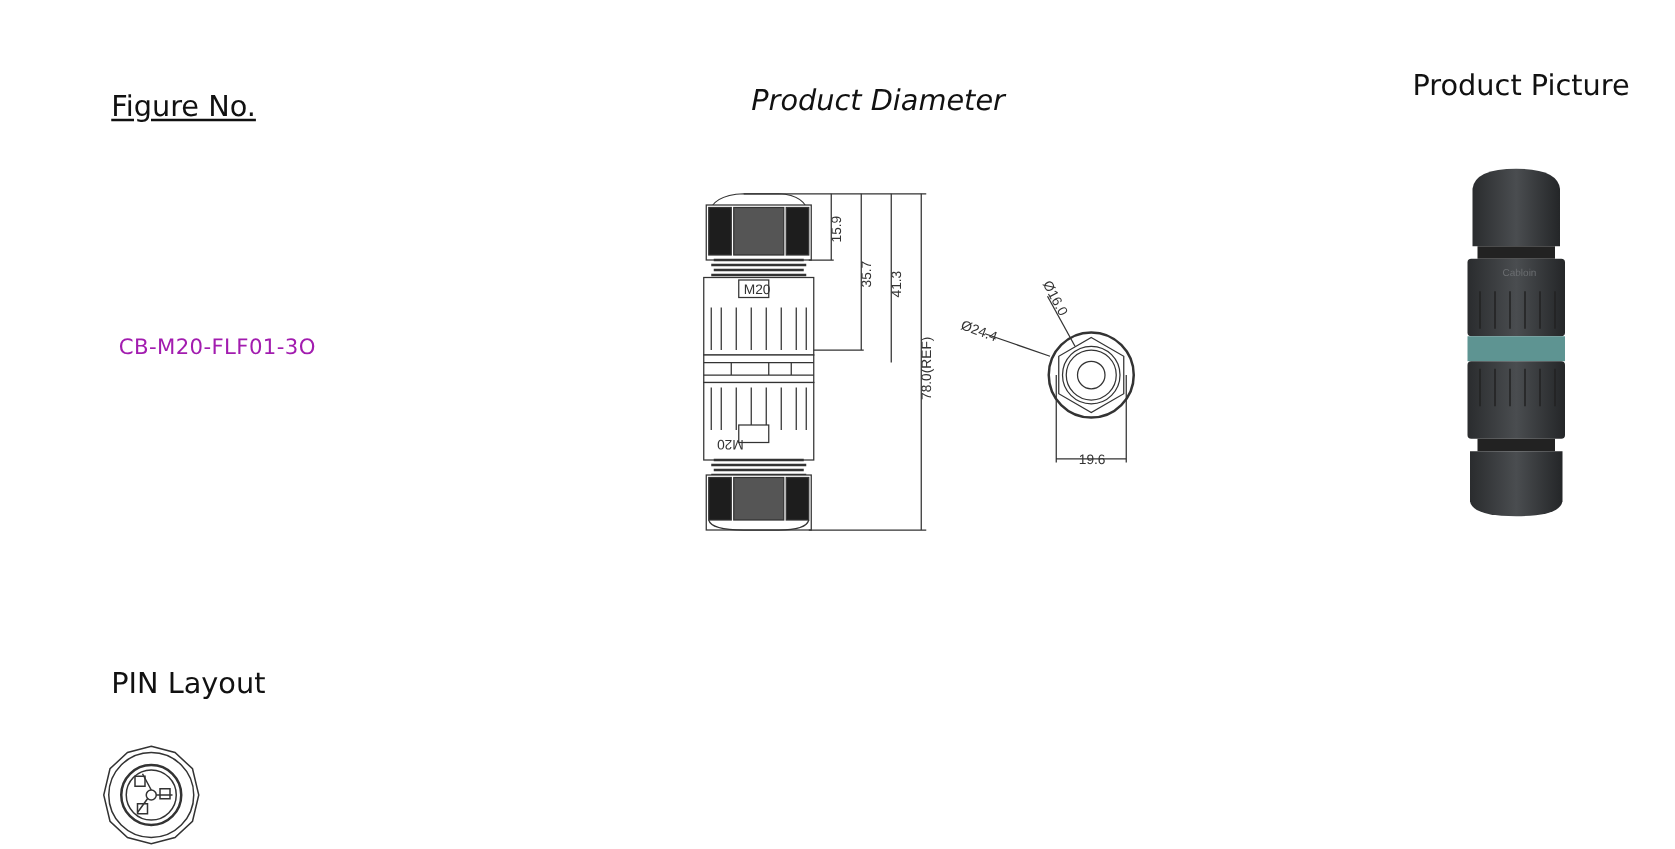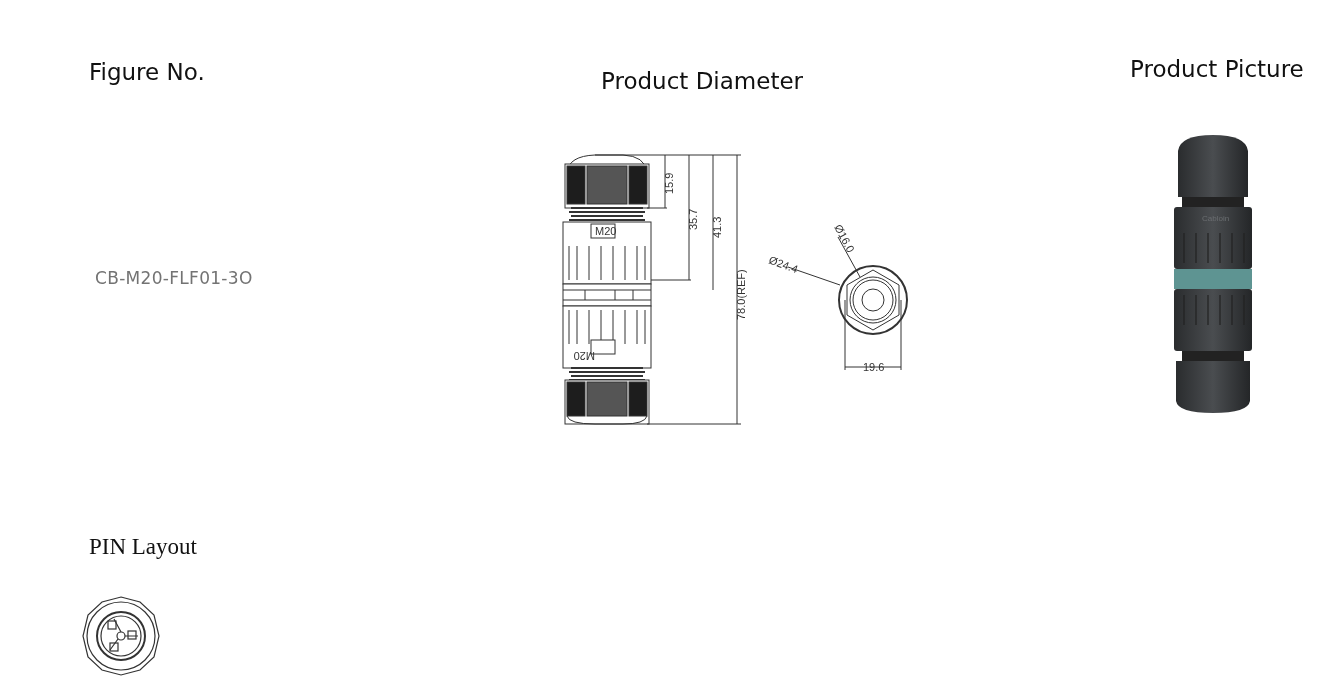--- a/index.html
+++ b/index.html
@@ -1,30 +1,30 @@
 <!DOCTYPE html>
 <html><head>
 <meta charset="utf-8">
 <style>
   html, body { margin:0; padding:0; background:#ffffff; }
   body { width:1340px; height:679px; position:relative; overflow:hidden;
          font-family:"DejaVu Sans", sans-serif; color:#111; }
   .heading { position:absolute; font-size:23px; font-weight:normal; color:#111; white-space:nowrap; }
-  .code { position:absolute; font-size:17px; color:#737373; white-space:nowrap; letter-spacing:0.3px; }
+  .code { position:absolute; font-size:17px; color:#a21caf; white-space:nowrap; letter-spacing:0.3px; }
   svg { position:absolute; overflow:visible; }
   .dim { font-family:"Liberation Sans", sans-serif; font-size:11px; fill:#333; }
 </style>
 </head>
 <body>
 
-<div class="heading" style="left:89px; top:59px;">Figure No.</div>
+<div class="heading" style="left:89px; top:73px;text-decoration:underline;">Figure No.</div>
 <div class="code" style="left:95px; top:268px;">CB-M20-FLF01-3O</div>
-<div class="heading" style="left:601px; top:68px;">Product Diameter</div>
+<div class="heading" style="left:601px; top:68px;font-style:italic;">Product Diameter</div>
 <div class="heading" style="left:1130px; top:56px;">Product Picture</div>
-<div class="heading" style="left:89px; top:534px;font-family:Liberation Serif, serif;">PIN Layout</div>
+<div class="heading" style="left:89px; top:534px;">PIN Layout</div>
 
 <svg width="200" height="280" style="left:555px; top:150px;" viewBox="0 0 200 280">
   <g stroke="#333" stroke-width="1" fill="none">
 
     <path d="M12,22 Q14,6 40,5 L68,5 Q90,6 92,22 Z" fill="#fff"></path>
     <rect x="10" y="14" width="84" height="44" fill="#fff"></rect>
     <rect x="12" y="16" width="18" height="38" fill="#1d1d1d"></rect>
     <rect x="32" y="16" width="40" height="38" fill="#555"></rect>
     <rect x="74" y="16" width="18" height="38" fill="#1d1d1d"></rect>
 

